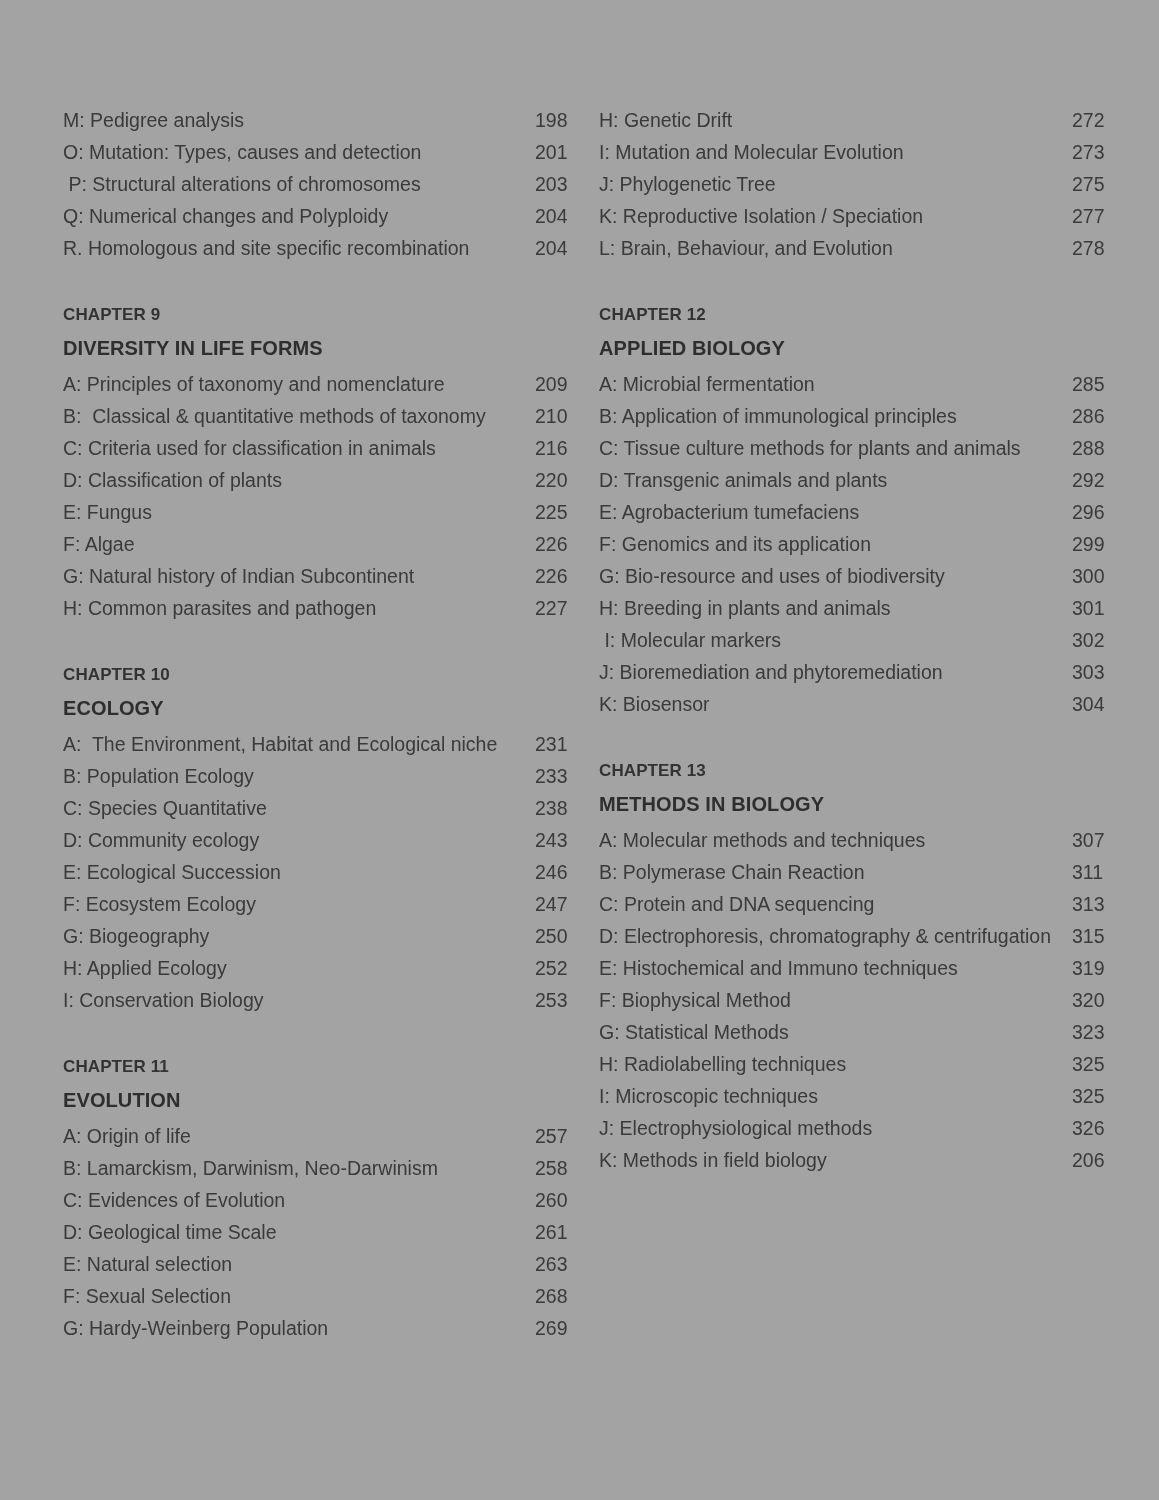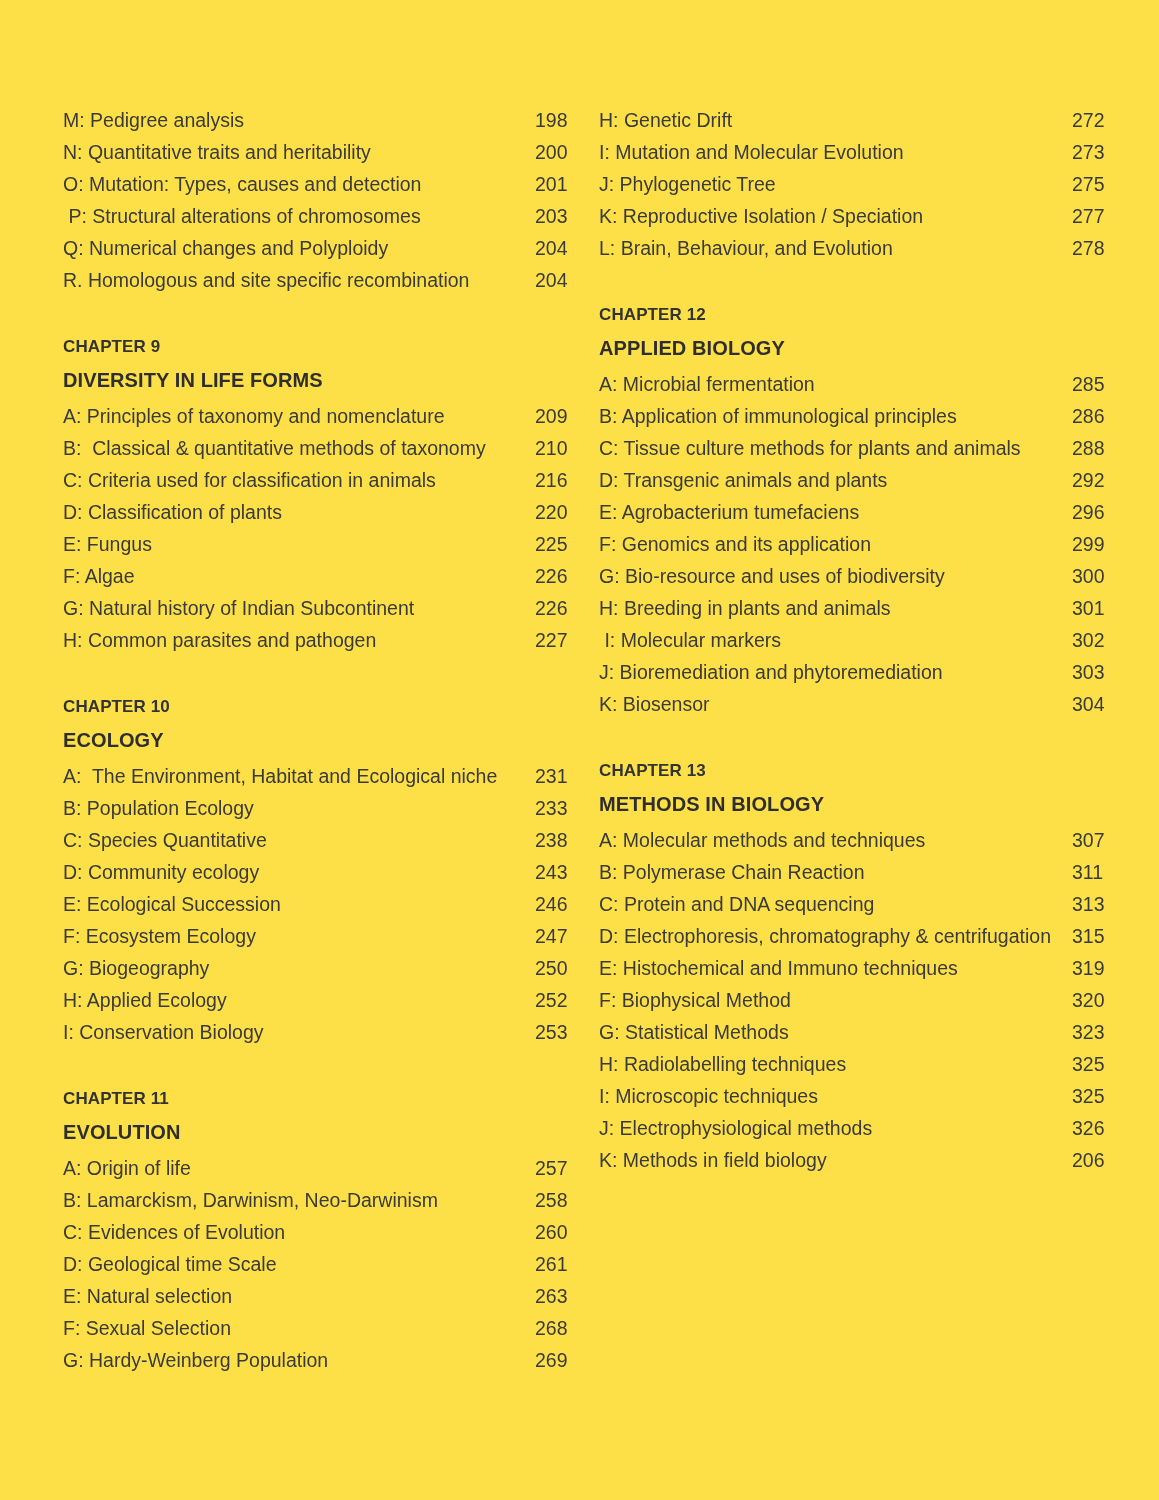--- a/index.html
+++ b/index.html
@@ -12,21 +12,21 @@
     height: 1500px;
     position: relative;
     font-family: "Liberation Sans", sans-serif;
     color: #3a3a3a;
     overflow: hidden;
   }
 
   .page {
     position: absolute;
     inset: 0;
-    background: #fde047;
+    background: #a3a3a3;
   }
 
   .columns {
     position: absolute;
     left: 0;
     top: 0;
     width: 1159px;
     height: 1500px;
   }
 
@@ -82,21 +82,20 @@
 </style>
 </head>
 <body>
 
 <div class="page">
   <div class="columns">
 
     <div class="col col-left">
       <div class="chapter-block first">
           <div class="entry"><span class="title">M: Pedigree analysis</span><span class="pageno">198</span></div>
-          <div class="entry"><span class="title">N: Quantitative traits and heritability</span><span class="pageno">200</span></div>
           <div class="entry"><span class="title">O: Mutation: Types, causes and detection</span><span class="pageno">201</span></div>
           <div class="entry"><span class="title"> P: Structural alterations of chromosomes</span><span class="pageno">203</span></div>
           <div class="entry"><span class="title">Q: Numerical changes and Polyploidy</span><span class="pageno">204</span></div>
           <div class="entry"><span class="title">R. Homologous and site specific recombination</span><span class="pageno">204</span></div>
         </div>
       <div>
           <div class="chapter-block">
             <div class="chapter-label">CHAPTER 9</div>
             <div class="chapter-title">DIVERSITY IN LIFE FORMS</div>
             <div class="entry"><span class="title">A: Principles of taxonomy and nomenclature</span><span class="pageno">209</span></div>

